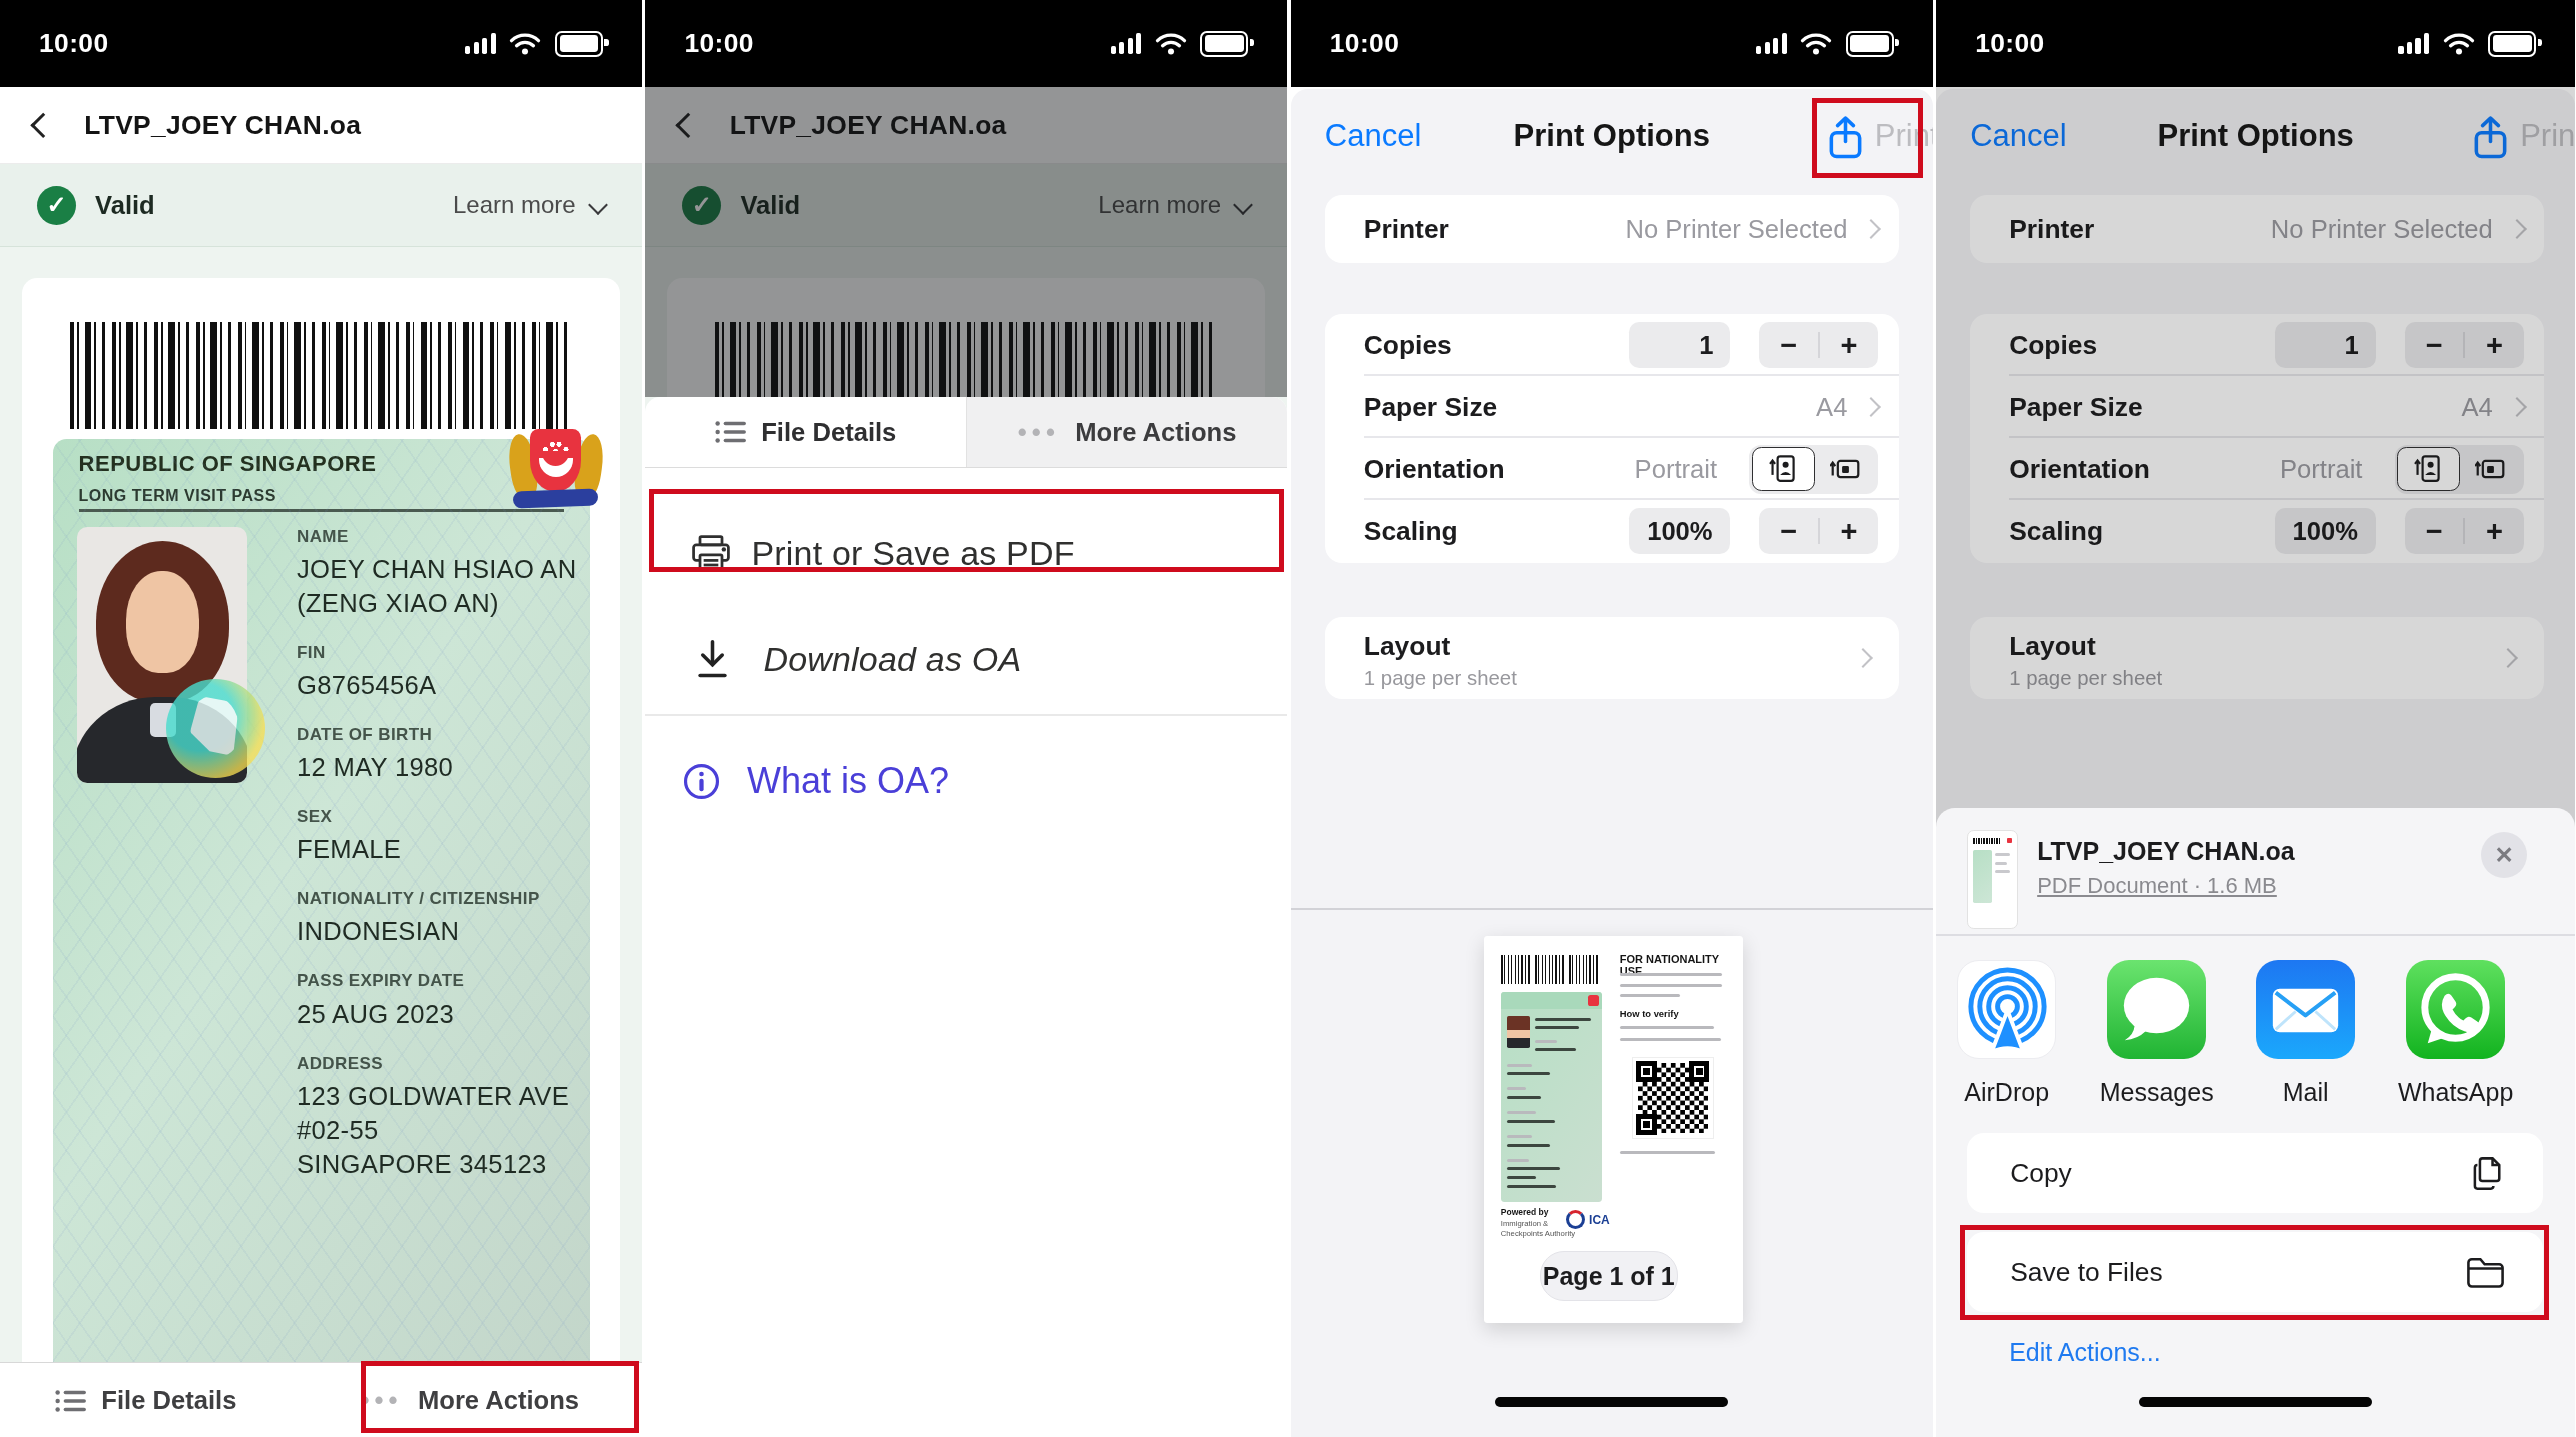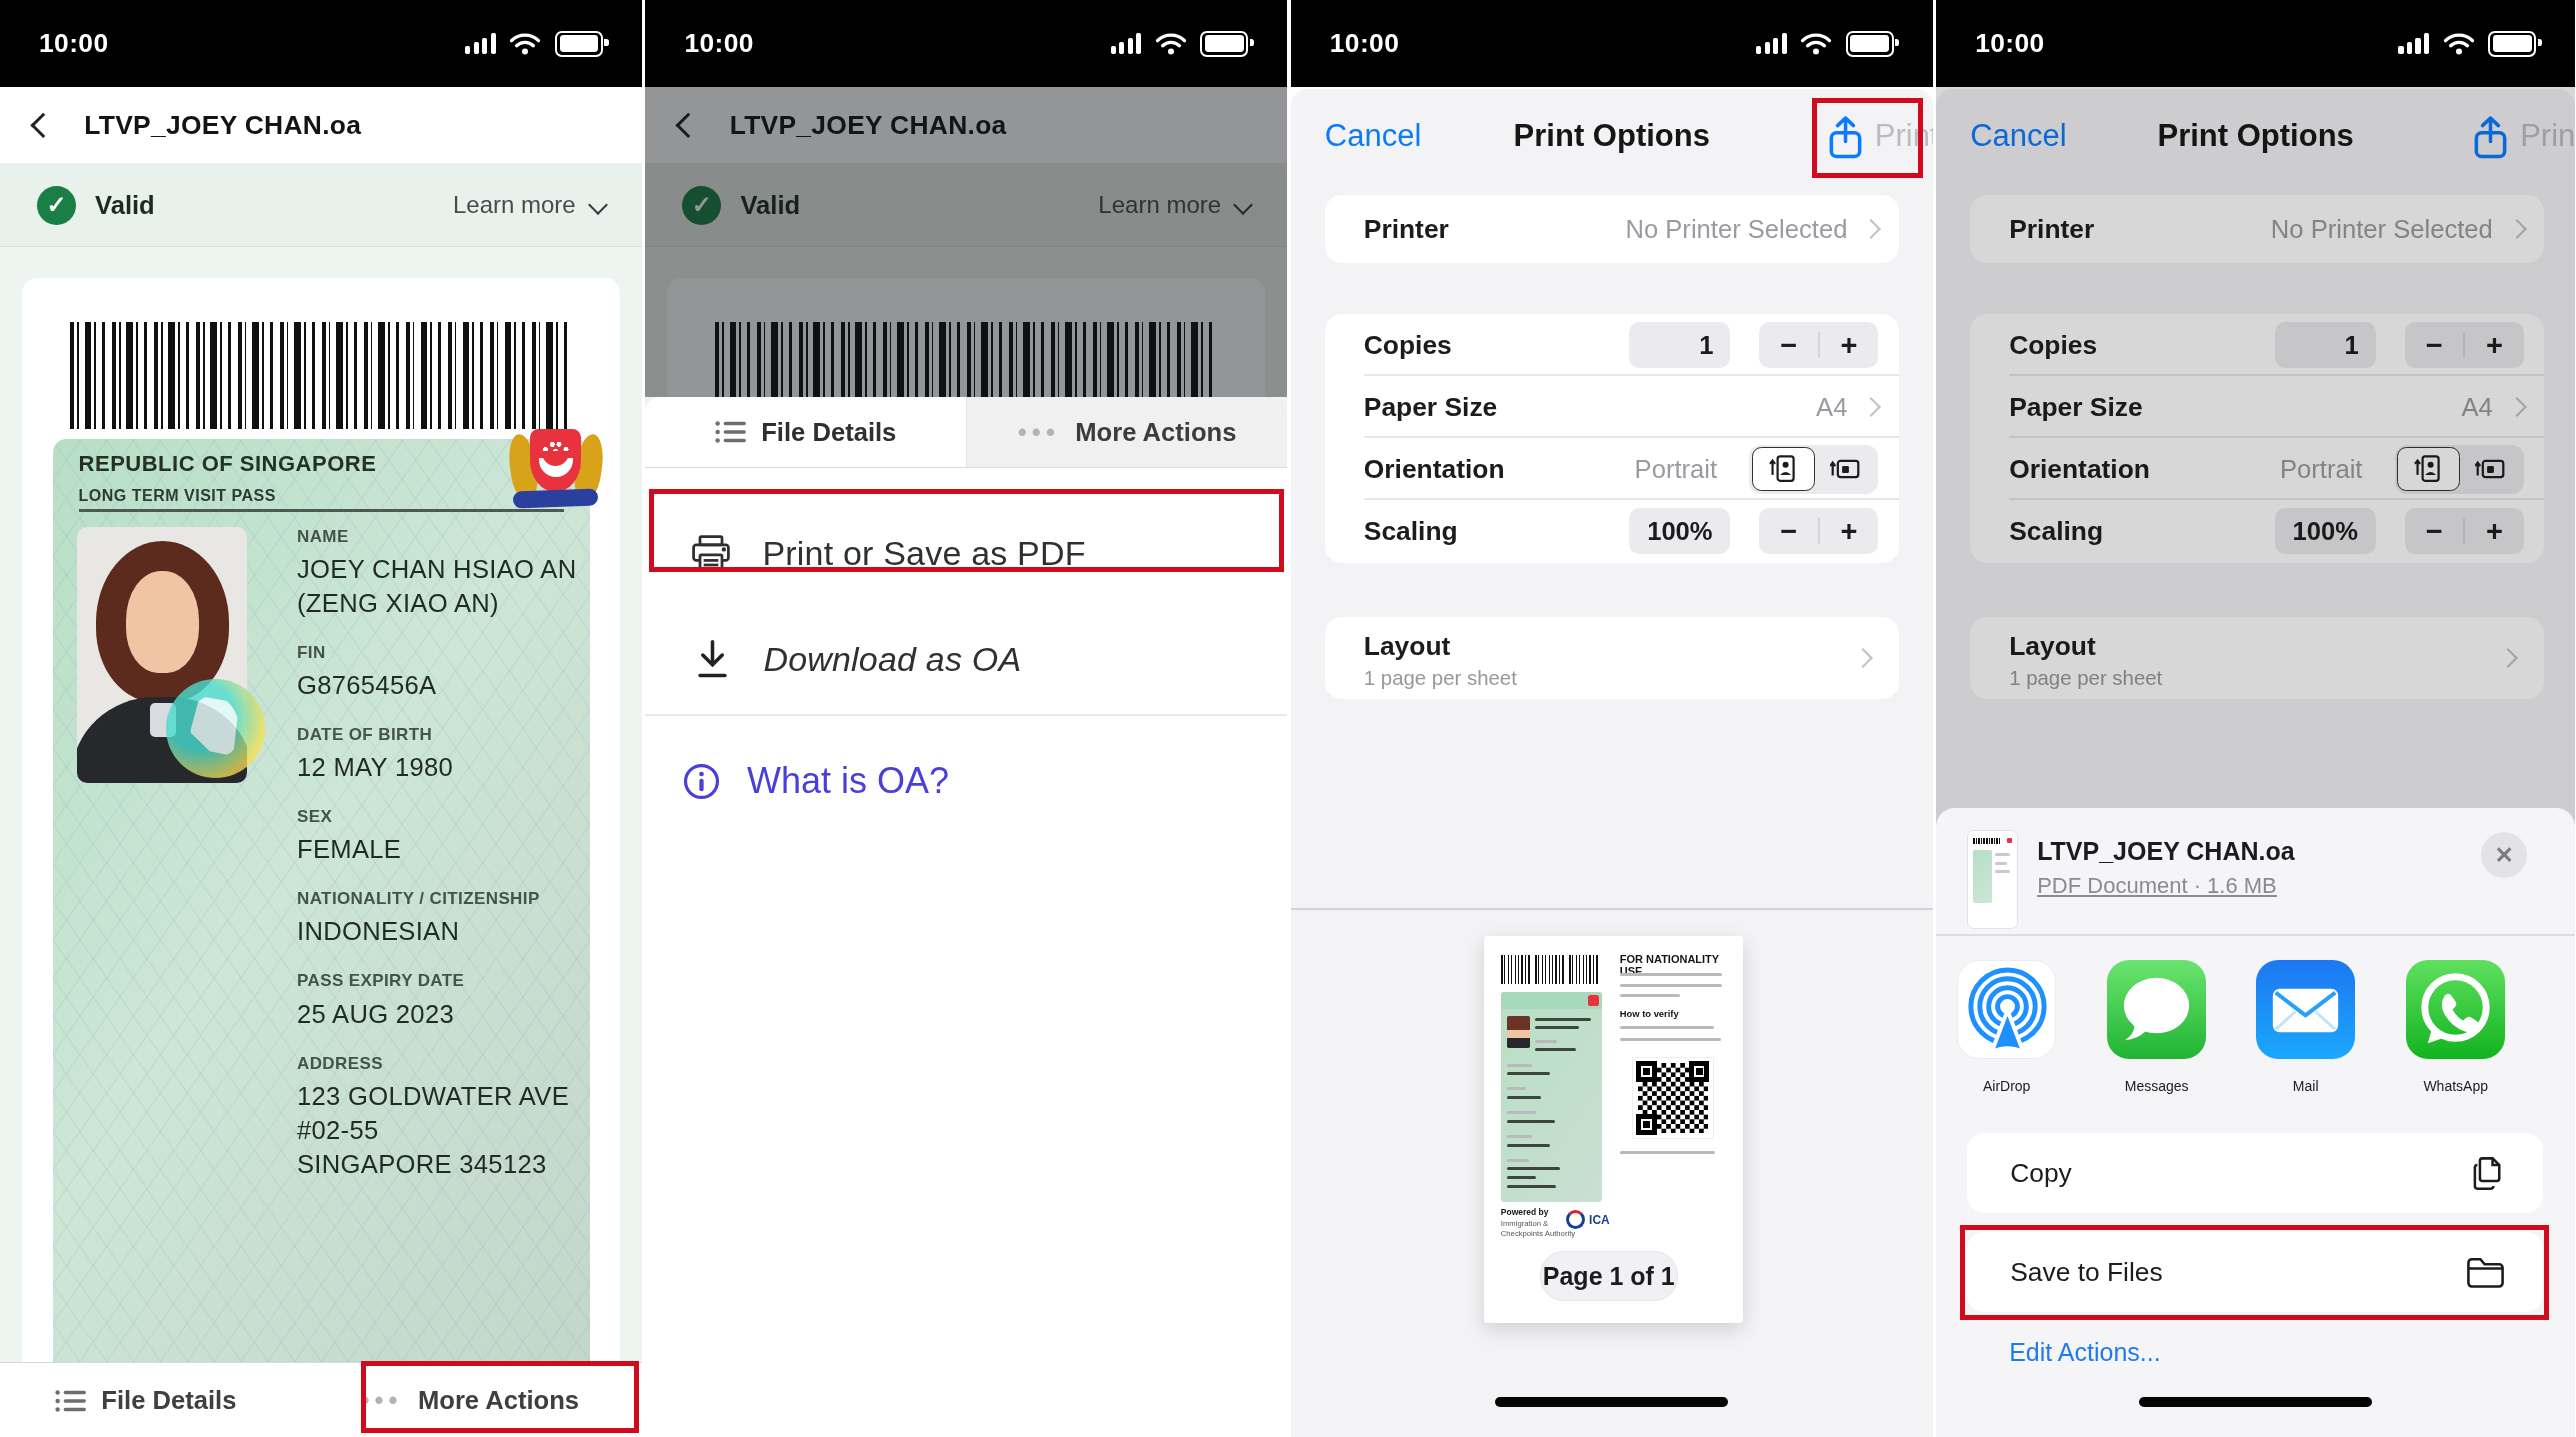--- a/index.html
+++ b/index.html
@@ -149,21 +149,21 @@
   .thumb .rd{position:absolute;right:5.1px;top:6.8px;width:5.1px;height:5.1px;background:#e8333f;border-radius:0.9px;}
   .thumb .gc{position:absolute;left:5.1px;top:19px;width:19px;height:53px;background:linear-gradient(140deg,#b7dfc5,#cde6d6);border-radius:1.7px;}
   .thumb .l1,.thumb .l2,.thumb .l3{position:absolute;left:27px;height:2.6px;background:#c9c9cd;border-radius:1.7px;}
   .ss-title{position:absolute;left:101px;top:29px;font-size:25px;font-weight:600;color:#1c1c1e;}
   .ss-sub{position:absolute;left:101px;top:65px;font-size:22px;color:#8a8a8f;text-decoration:underline;}
   .ss-close{position:absolute;left:545px;top:24px;width:46px;height:46px;border-radius:50%;background:#e2e2e7;
     display:flex;align-items:center;justify-content:center;font-size:23px;font-weight:700;color:#7b7b80;}
   .ss-div{position:absolute;left:0;right:0;top:126px;height:1.7px;background:#dddde2;}
   .appcol{position:absolute;top:152px;width:99px;display:flex;flex-direction:column;align-items:center;gap:19px;}
   .appicon{width:99px;height:99px;border-radius:22px;position:relative;overflow:hidden;}
-  .applabel{font-size:14px;color:#1c1c1e;white-space:nowrap;}
+  .applabel{font-size:25px;color:#1c1c1e;white-space:nowrap;}
   .ic-airdrop{background:#fff;border:0.9px solid #ececf0;box-sizing:border-box;}
   .ic-messages{background:linear-gradient(180deg,#6be46f,#20b433);}
   .ic-mail{background:linear-gradient(180deg,#1d77f2,#1ba8fc);}
   .ic-whatsapp{background:linear-gradient(180deg,#5fe05f,#12b31f);}
   .action-card{position:absolute;left:31px;width:576px;height:80px;background:#fff;border-radius:17px;
     display:flex;align-items:center;padding:0 37px 0 43px;box-sizing:border-box;}
   .action-label{font-size:26.4px;color:#1c1c1e;}
   .action-card svg{margin-left:auto;}
   .edit-actions{position:absolute;left:73px;top:530px;font-size:25px;color:#1f7af0;}
 </style>
@@ -342,21 +342,21 @@
         <svg width="44" height="44" viewBox="0 0 48 48">
             <g stroke="#2f2f2f" stroke-width="3" fill="none">
               <rect x="12" y="5" width="24" height="9" rx="1.5"></rect>
               <rect x="5" y="14" width="38" height="17" rx="3"></rect>
               <rect x="12" y="25" width="24" height="16" rx="1.5" fill="#fff"></rect>
               <line x1="16" y1="31" x2="32" y2="31"></line>
               <line x1="16" y1="36" x2="32" y2="36"></line>
             </g>
             <circle cx="38" cy="19" r="2.4" fill="#2f2f2f"></circle>
           </svg>
-        <span class="menu-label" style="margin-left:29px;text-align:right;">Print or Save as PDF</span>
+        <span class="menu-label" style="margin-left:18px;text-align:right;">Print or Save as PDF</span>
       </div>
       <div class="menu-row" style="top:211px;height:102px;padding-left:48px;font-style:italic;">
         <svg width="39" height="43" viewBox="0 0 44 48">
             <g stroke="#222" stroke-width="4" fill="none" stroke-linecap="round">
               <line x1="22" y1="4" x2="22" y2="30"></line>
               <polyline points="11,19 22,30 33,19"></polyline>
               <line x1="8" y1="42" x2="36" y2="42"></line>
             </g>
           </svg>
         <span class="menu-label" style="margin-left:31px;">Download as OA</span>

